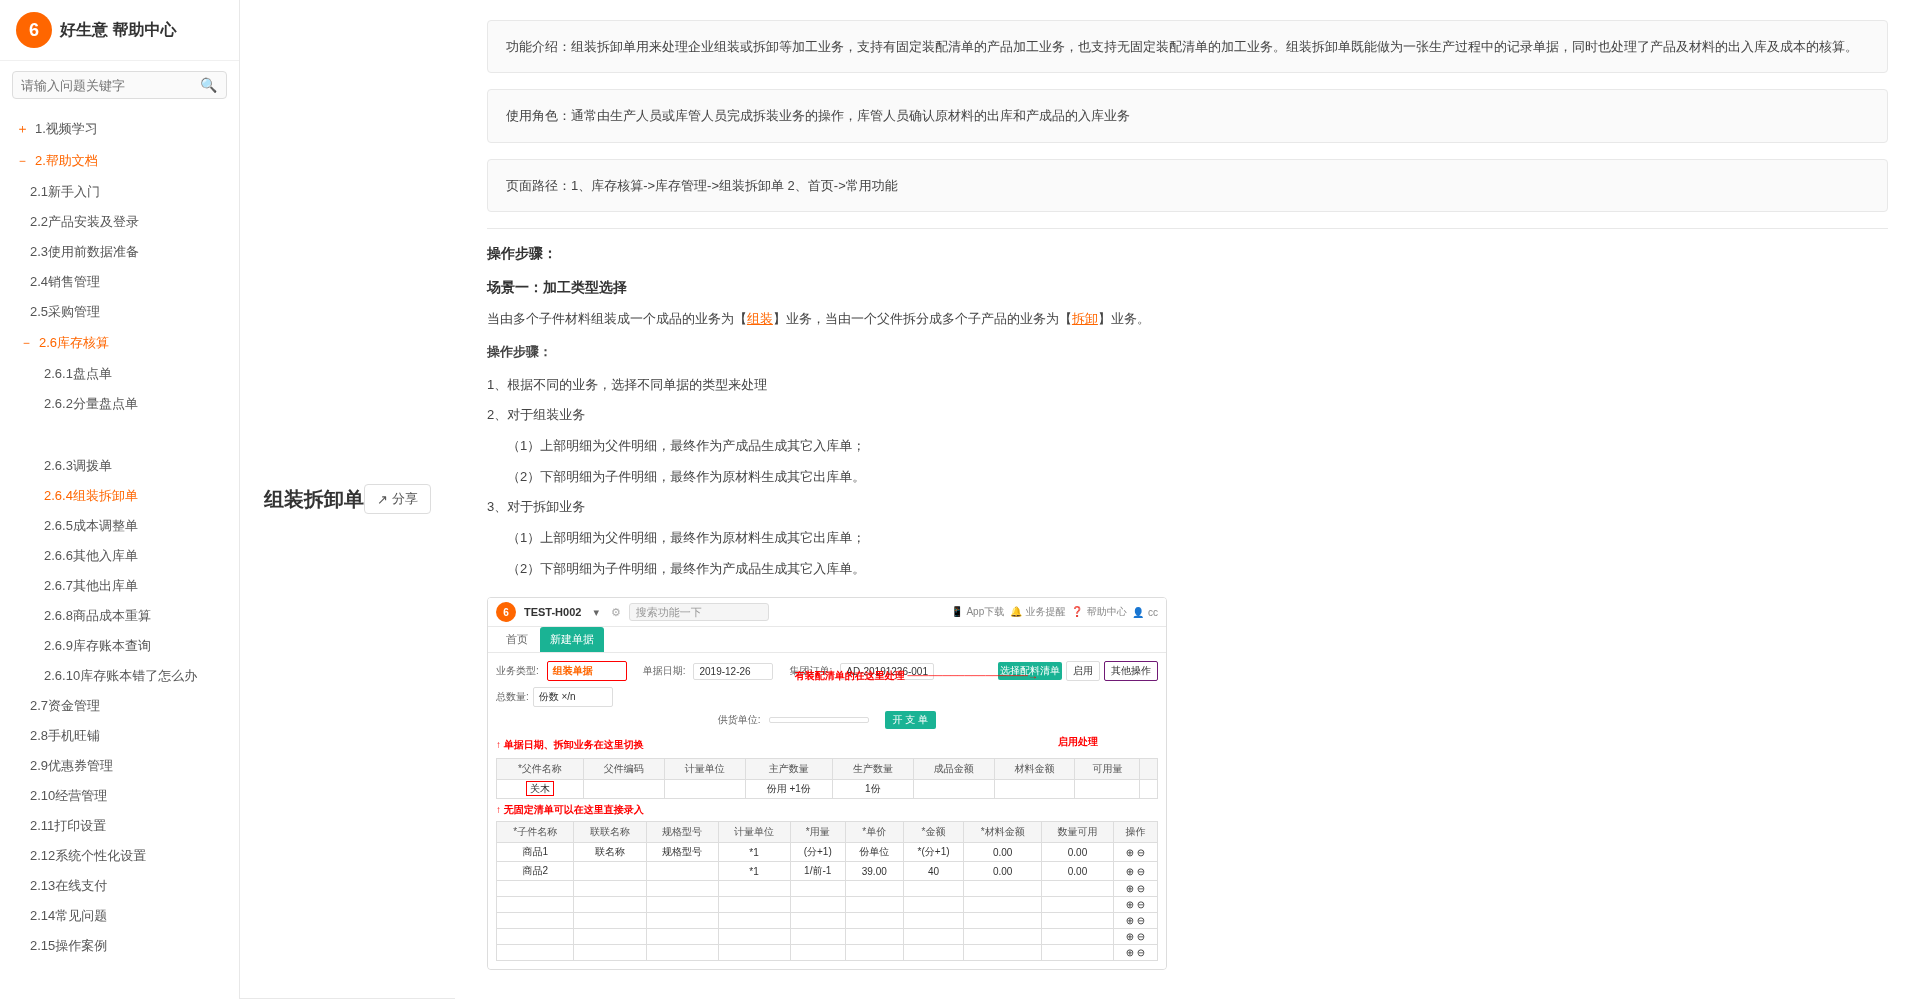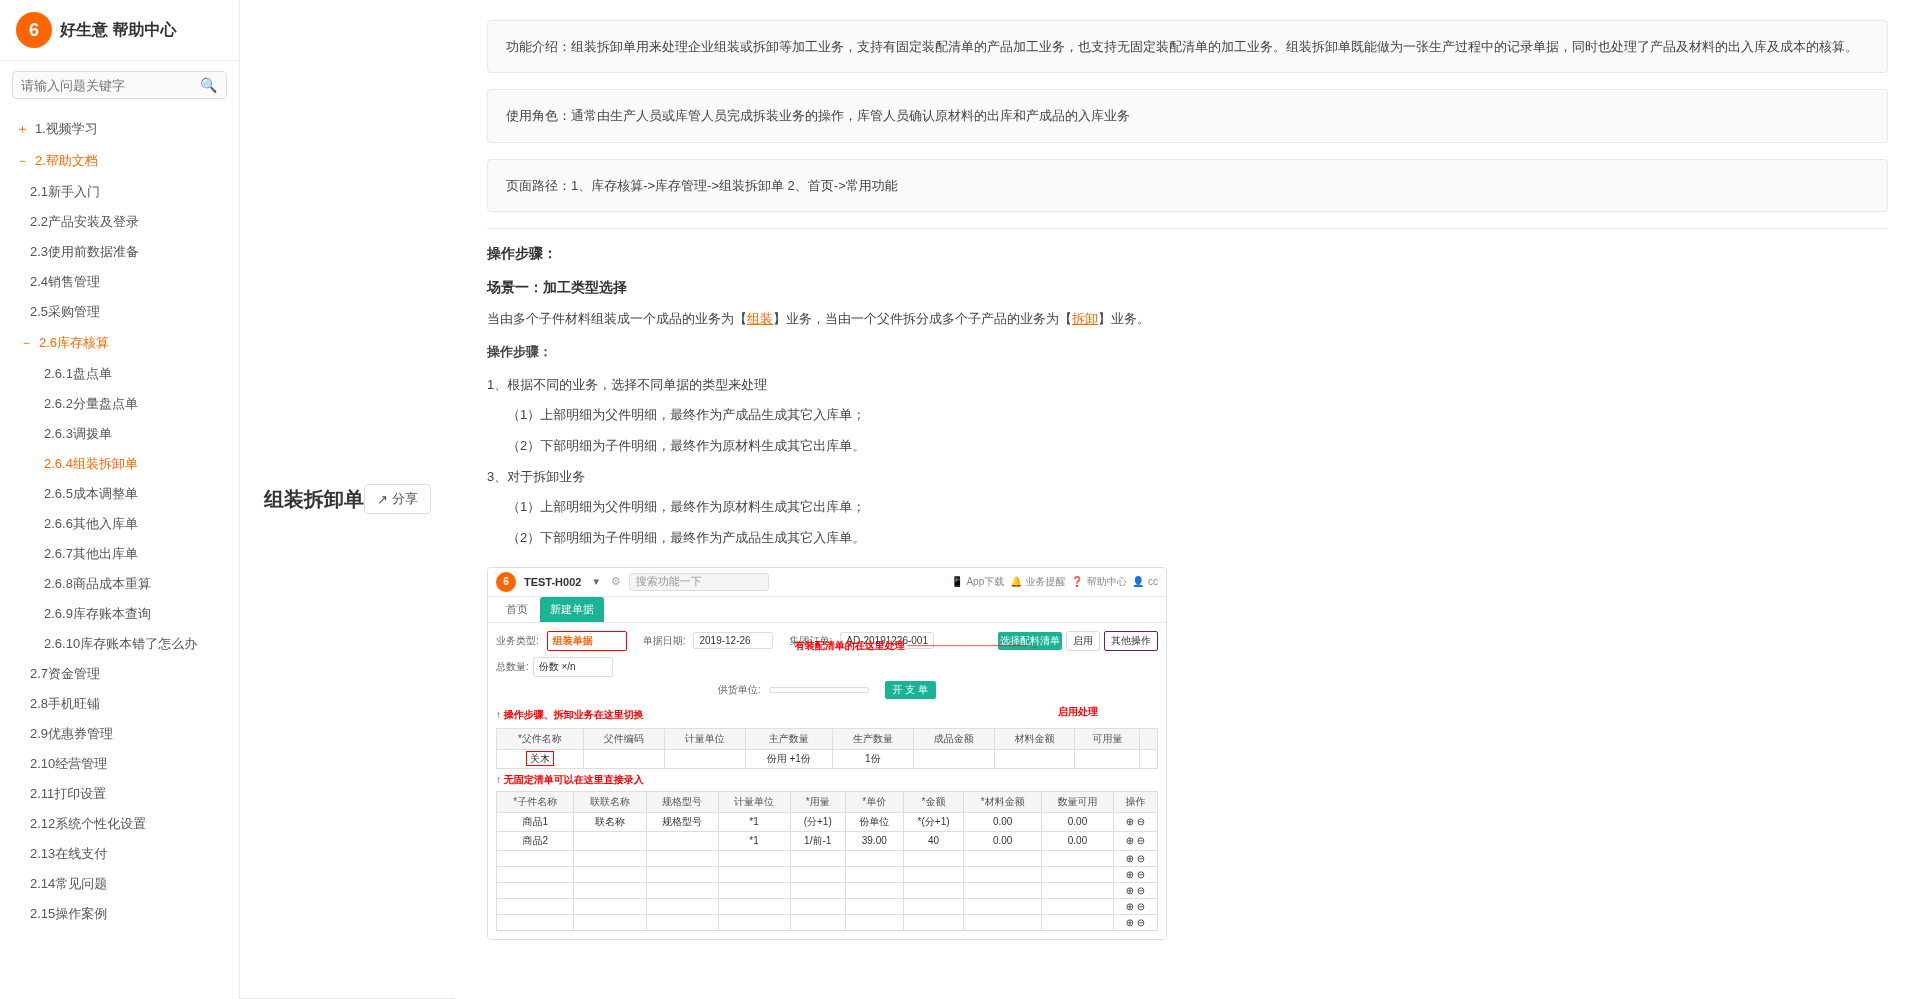--- a/index.html
+++ b/index.html
@@ -251,21 +251,21 @@
       <span class="minus">－</span>
       <span>2.6库存核算</span>
     </div>
 
     <div class="nav-sub-item" style="padding-left:44px;">
       <span>2.6.1盘点单</span>
     </div>
     <div class="nav-sub-item" style="padding-left:44px;">
       <span>2.6.2分量盘点单</span>
     </div>
-    <div class="nav-sub-item" style="padding-left:44px;">
+    <div class="nav-sub-item" style="padding-left:44px;margin-top:32px;">
       <span>2.6.3调拨单</span>
     </div>
     <div class="nav-sub-item current" style="padding-left:44px;">
       <span>2.6.4组装拆卸单</span>
     </div>
     <div class="nav-sub-item" style="padding-left:44px;">
       <span>2.6.5成本调整单</span>
     </div>
     <div class="nav-sub-item" style="padding-left:44px;">
       <span>2.6.6其他入库单</span>
@@ -343,20 +343,21 @@
     <div class="section-title">场景一：加工类型选择</div>
 
     <p class="content-text">
       当由多个子件材料组装成一个成品的业务为【<span style="color:#f60;text-decoration:underline;">组装</span>】业务，当由一个父件拆分成多个子产品的业务为【<span style="color:#f60;text-decoration:underline;">拆卸</span>】业务。
     </p>
 
     <div class="content-text bold">操作步骤：</div>
 
     <div class="content-text step-item">1、根据不同的业务，选择不同单据的类型来处理</div>
 
+    <div class="content-text step-item">2、对于组装业务</div>
     <div class="content-text step-item" style="padding-left:20px;">（1）上部明细为父件明细，最终作为产成品生成其它入库单；</div>
     <div class="content-text step-item" style="padding-left:20px;">（2）下部明细为子件明细，最终作为原材料生成其它出库单。</div>
 
     <div class="content-text step-item">3、对于拆卸业务</div>
     <div class="content-text step-item" style="padding-left:20px;">（1）上部明细为父件明细，最终作为原材料生成其它出库单；</div>
     <div class="content-text step-item" style="padding-left:20px;">（2）下部明细为子件明细，最终作为产成品生成其它入库单。</div>
 
     <div class="screenshot-container">
       <div class="screenshot-inner">
 
@@ -403,21 +404,21 @@
             <span style="position:absolute;right:120px;top:-18px;color:#f00;font-size:10px;white-space:nowrap;font-weight:bold;text-align:right;">有装配清单的在这里处理 ─────────────────→</span>
           </div>
 
           <div class="ss-form-row">
             <span class="ss-field-label">供货单位:</span>
             <span class="ss-field-value" style="min-width:100px;"></span>
             <span style="background:#1ab394;color:#fff;padding:2px 8px;border-radius:2px;font-size:10px;margin-left:8px;">开 支 单</span>
           </div>
 
           <div style="margin: 4px 0 6px 0;position:relative;">
-            <span style="color:#f00;font-size:10px;font-weight:bold;">↑ 操作步骤、拆卸业务在这里切换</span>
+            <span style="color:#f00;font-size:10px;font-weight:bold;">↑ 单据日期、拆卸业务在这里切换</span>
             <span style="position:absolute;right:60px;top:0;color:#f00;font-size:10px;font-weight:bold;">启用处理</span>
           </div>
 
           <table class="ss-table">
             <thead>
               <tr class="ss-table-section">
                 <th>*父件名称</th>
                 <th>父件编码</th>
                 <th>计量单位</th>
                 <th>主产数量</th>

